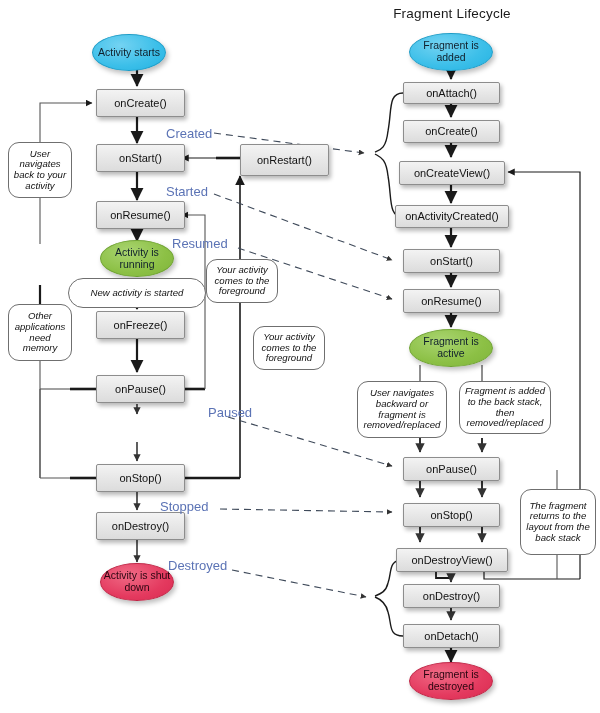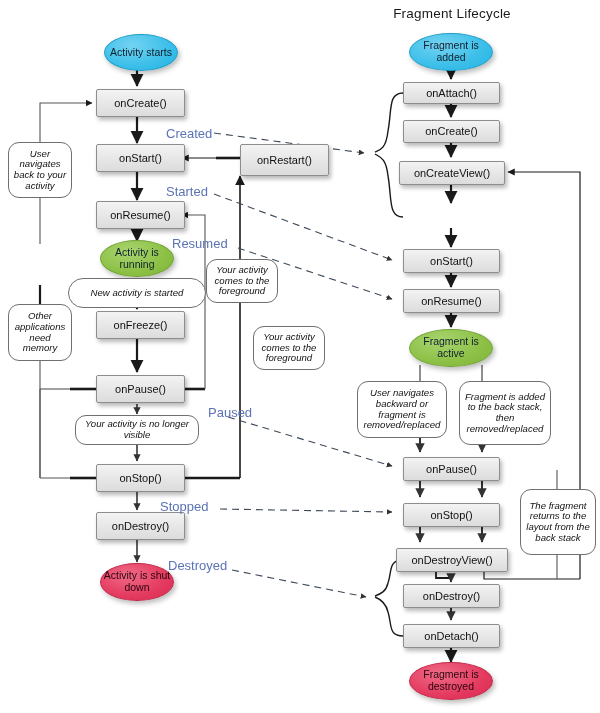--- a/index.html
+++ b/index.html
@@ -147,37 +147,36 @@
       <path d="M214,194 L392,260" marker-end="url(#ahs)"></path>
       <path d="M238,248 L392,299" marker-end="url(#ahs)"></path>
       <path d="M228,417 L392,466" marker-end="url(#ahs)"></path>
       <path d="M220,509 L392,512" marker-end="url(#ahs)"></path>
       <path d="M232,570 L366,597" marker-end="url(#ahs)"></path>
     </g>
   </svg>
 
   <div class="ttl" style="left:392px;top:6px;width:120px;text-align:center;">Fragment Lifecycle</div>
 
-  <div class="node ell blue" style="left:104px;top:34px;width:74px;height:37px;">Activity starts</div>
+  <div class="node ell blue" style="left:92px;top:34px;width:74px;height:37px;">Activity starts</div>
 
   <div class="node pbox" style="left:96px;top:89px;width:89px;height:28px;">onCreate()</div>
 
   <div class="node pbox" style="left:96px;top:144px;width:89px;height:28px;">onStart()</div>
 
   <div class="node pbox" style="left:96px;top:201px;width:89px;height:28px;">onResume()</div>
 
   <div class="node ell green" style="left:100px;top:240px;width:74px;height:37px;">Activity is running</div>
 
   <div class="node callout pill" style="left:68px;top:278px;width:138px;height:18px;">New activity is started</div>
 
   <div class="node pbox" style="left:96px;top:311px;width:89px;height:28px;">onFreeze()</div>
 
   <div class="node pbox" style="left:96px;top:375px;width:89px;height:28px;">onPause()</div>
 
-  <div class="node callout" style="left:75px;top:415px;width:124px;height:27px;">Your activity is no longer visible</div>
 
   <div class="node pbox" style="left:96px;top:464px;width:89px;height:28px;">onStop()</div>
 
   <div class="node pbox" style="left:96px;top:512px;width:89px;height:28px;">onDestroy()</div>
 
   <div class="node ell red" style="left:100px;top:563px;width:74px;height:38px;">Activity is shut down</div>
 
   <div class="node pbox" style="left:240px;top:144px;width:89px;height:32px;">onRestart()</div>
 
   <div class="node callout" style="left:8px;top:142px;width:64px;height:56px;">User navigates back to your activity</div>
@@ -197,30 +196,31 @@
   <div class="state" style="left:168px;top:558px;">Destroyed</div>
 
   <div class="node ell blue" style="left:409px;top:33px;width:84px;height:38px;">Fragment is added</div>
 
   <div class="node pbox" style="left:403px;top:82px;width:97px;height:22px;">onAttach()</div>
 
   <div class="node pbox" style="left:403px;top:120px;width:97px;height:23px;">onCreate()</div>
 
   <div class="node pbox" style="left:399px;top:161px;width:106px;height:24px;">onCreateView()</div>
 
+  <div class="node pbox" style="left:395px;top:205px;width:114px;height:23px;">onActivityCreated()</div>
 
   <div class="node pbox" style="left:403px;top:249px;width:97px;height:24px;">onStart()</div>
 
   <div class="node pbox" style="left:403px;top:289px;width:97px;height:24px;">onResume()</div>
 
   <div class="node ell green" style="left:409px;top:329px;width:84px;height:38px;">Fragment is active</div>
 
   <div class="node callout" style="left:357px;top:381px;width:90px;height:57px;">User navigates backward or fragment is removed/replaced</div>
 
-  <div class="node callout" style="left:459px;top:381px;width:92px;height:64px;">Fragment is added to the back stack, then removed/replaced</div>
+  <div class="node callout" style="left:459px;top:381px;width:92px;height:53px;">Fragment is added to the back stack, then removed/replaced</div>
 
   <div class="node pbox" style="left:403px;top:457px;width:97px;height:24px;">onPause()</div>
 
   <div class="node pbox" style="left:403px;top:503px;width:97px;height:24px;">onStop()</div>
 
   <div class="node pbox" style="left:396px;top:548px;width:112px;height:24px;">onDestroyView()</div>
 
   <div class="node pbox" style="left:403px;top:584px;width:97px;height:24px;">onDestroy()</div>
 
   <div class="node pbox" style="left:403px;top:624px;width:97px;height:24px;">onDetach()</div>

